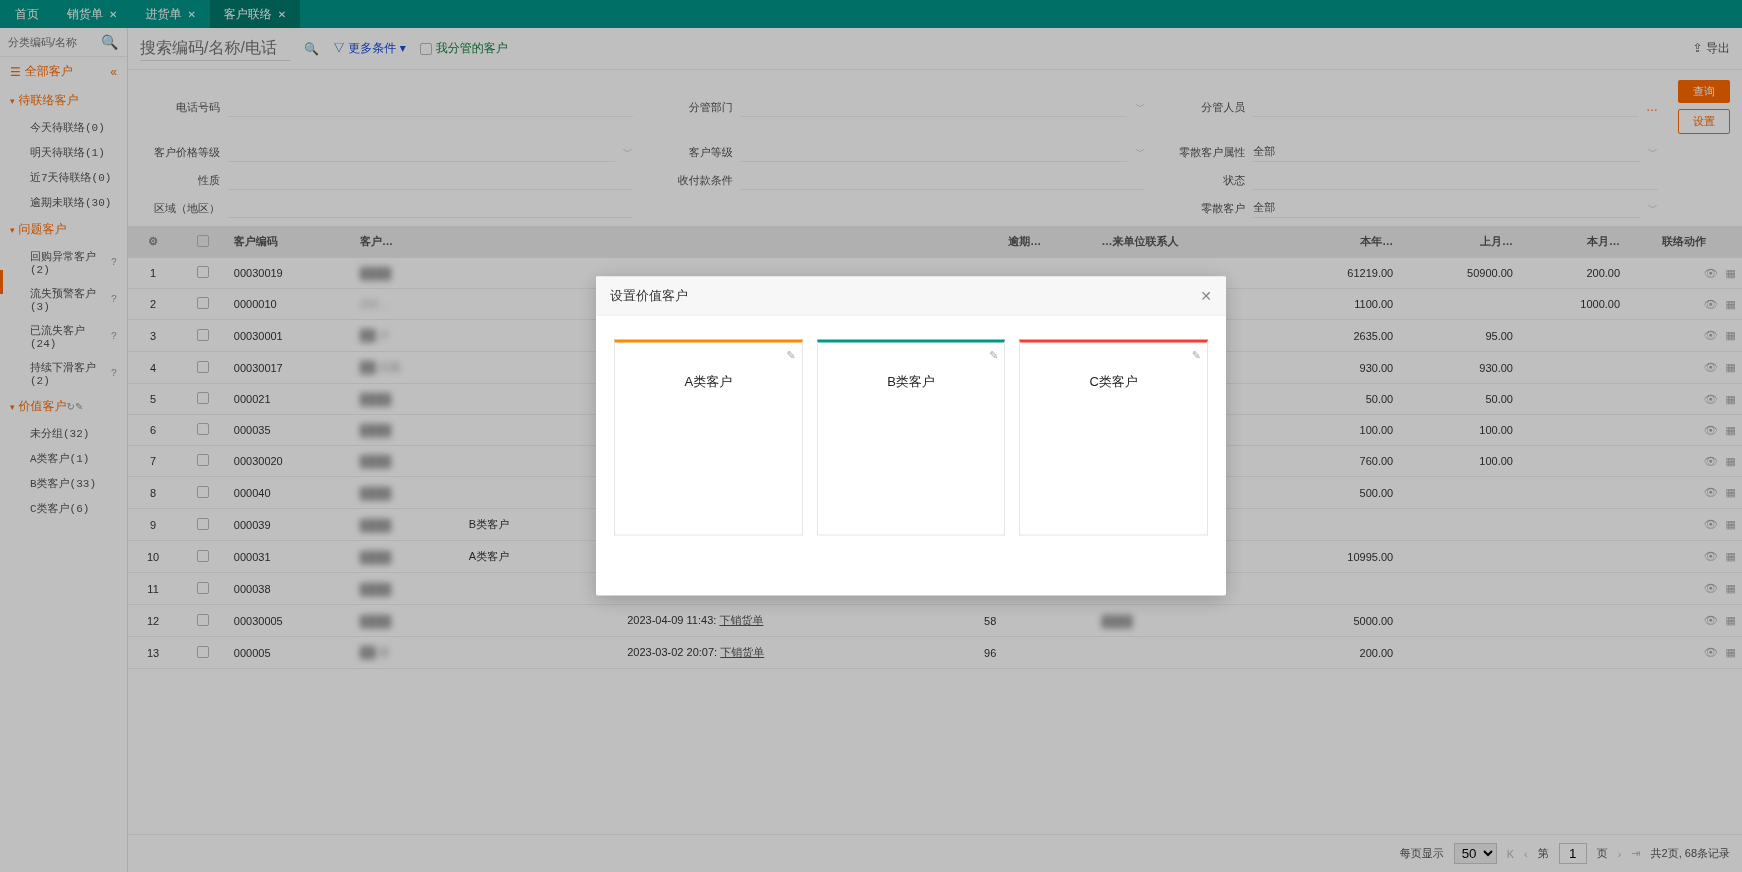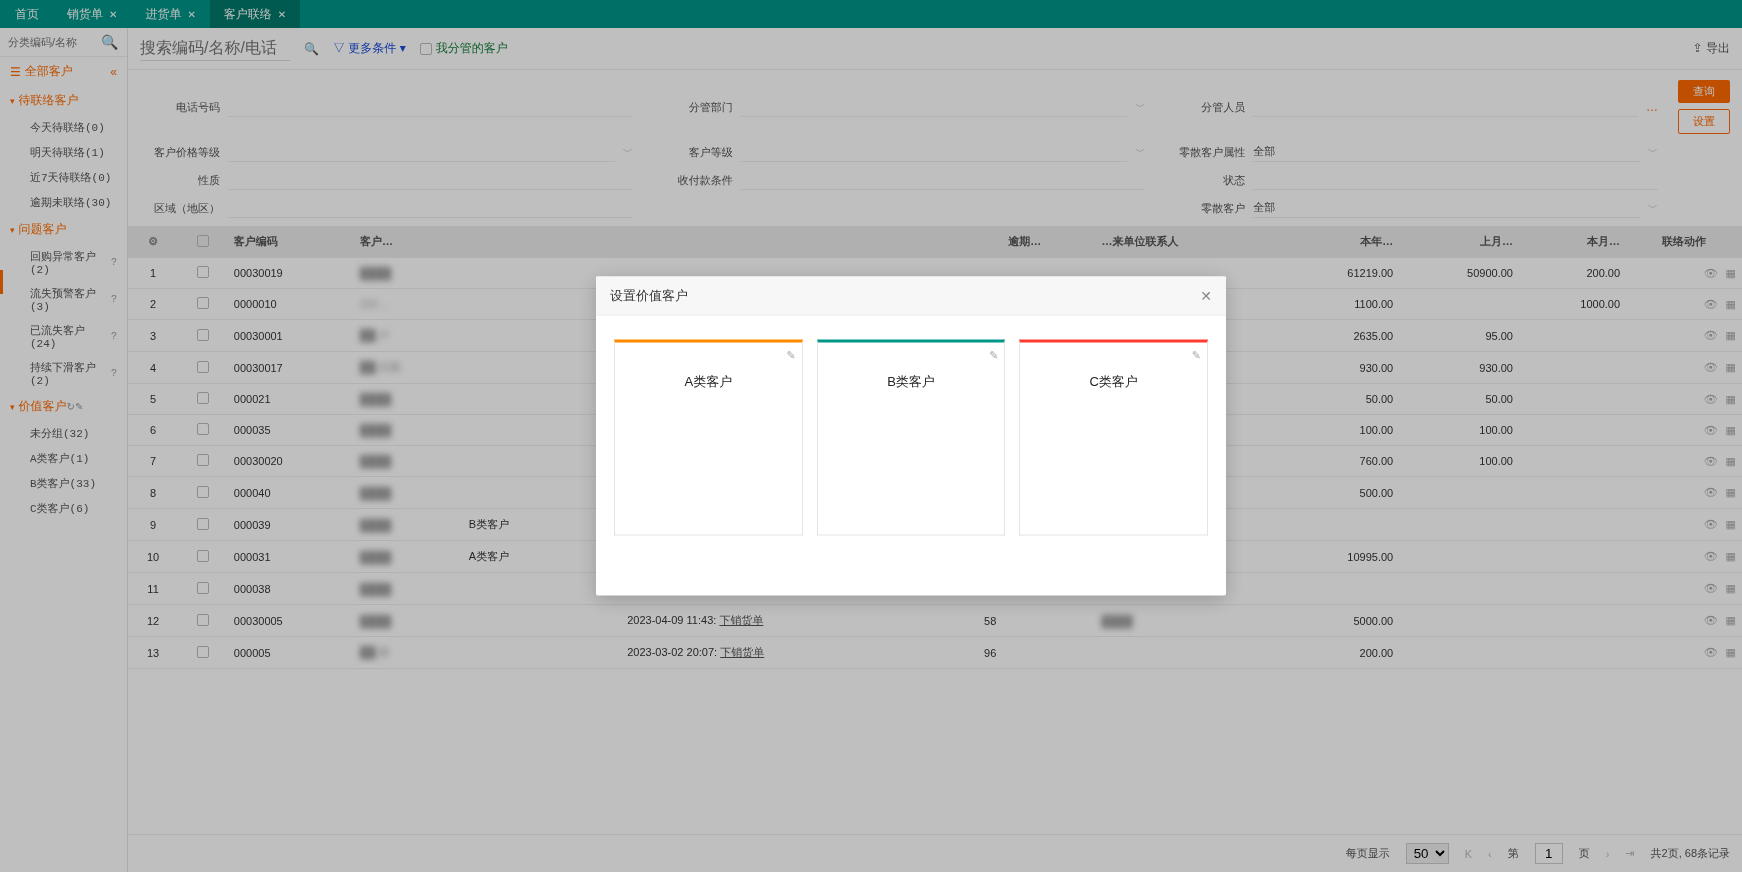--- a/index.html
+++ b/index.html
@@ -37,21 +37,21 @@
 .table-wrap { flex: 1; overflow: auto; margin: 4px 0 0 0; }
 table { width: 100%; border-collapse: collapse; font-size: 11px; }
 th, td { padding: 8px 6px; text-align: left; border-bottom: 1px solid #eee; white-space: nowrap; }
 th { background: #ebebeb; color: #555; position: sticky; top: 0; }
 td.num, th.num { text-align: right; }
 td.center, th.center { text-align: center; }
 .gear { color: #888; }
 .link { color: #555; text-decoration: underline; cursor: pointer; }
 .rowicons { color: #aaa; display:flex; gap:8px; justify-content:flex-end;}
 .blur { color: transparent; text-shadow: 0 0 6px rgba(0,0,0,0.4); user-select:none;}
-.pager { padding: 8px 12px; display: flex; align-items: center; justify-content: flex-end; gap: 16px; color: #555; font-size: 11px; border-top: 1px solid #eee;}
+.pager { padding: 8px 12px; display: flex; align-items: center; justify-content: flex-end; gap: 10px; color: #555; font-size: 11px; border-top: 1px solid #eee;}
 .pager input { width: 28px; text-align: center; border: 1px solid #ccc; padding: 2px; }
 .pager select { border: 1px solid #ccc; padding: 1px 3px; }
 .pgbtn { color:#bbb; cursor:pointer; }
 .modal { position: fixed; top: 50%; left: 50%; transform: translate(-50%, -50%); width: 630px; background: #fff; border-radius: 2px; z-index: 200; box-shadow: 0 4px 20px rgba(0,0,0,0.2); margin-left: 40px; }
 .modal-head { display: flex; align-items: center; padding: 10px 14px; border-bottom: 1px solid #eee; background:#f7f7f7;}
 .modal-title { font-size: 13px; color: #333; }
 .modal-close { margin-left: auto; color: #888; cursor: pointer; font-size: 14px; }
 .modal-body { padding: 24px 18px 60px; display: flex; gap: 14px; min-height:280px;}
 .card { flex: 1; border: 1px solid #e5e5e5; border-top-width: 3px; padding: 30px 10px 20px; text-align: center; position: relative; }
 .card.a { border-top-color: #ff8a00; }

